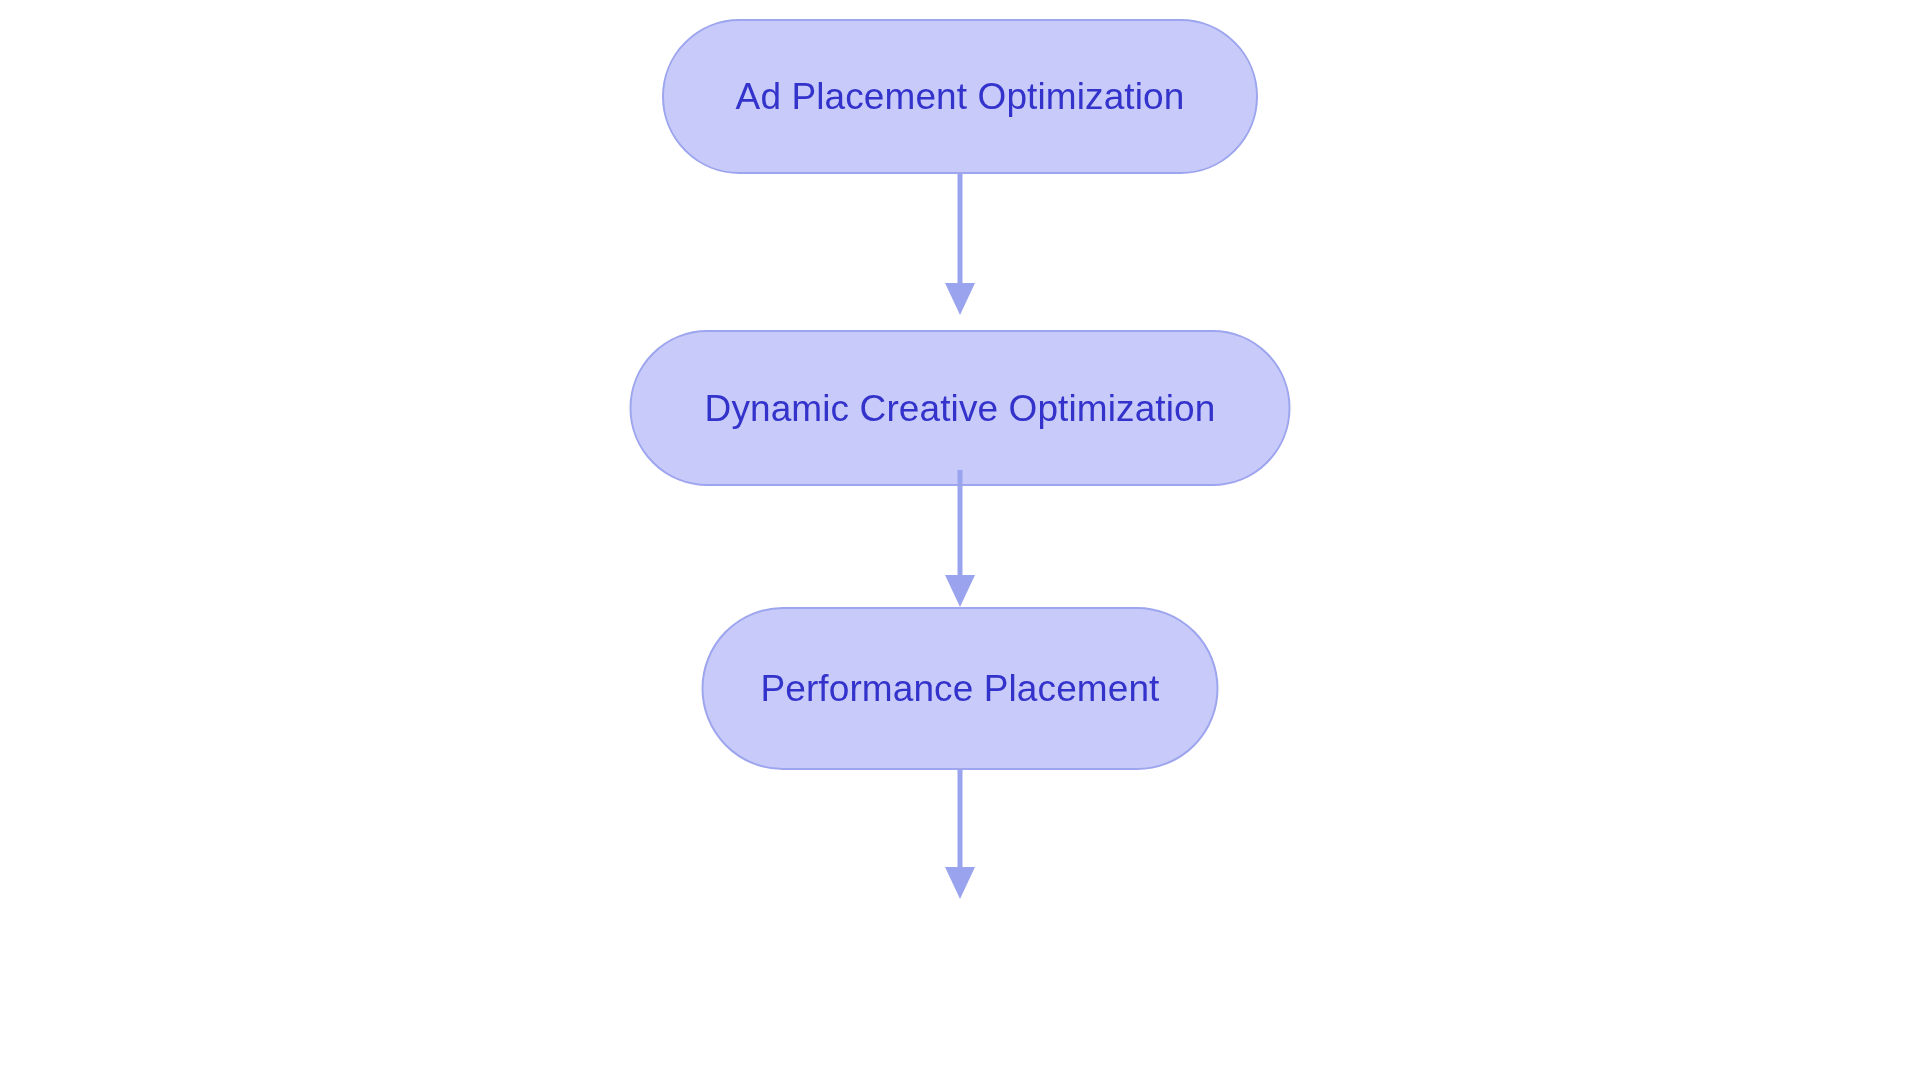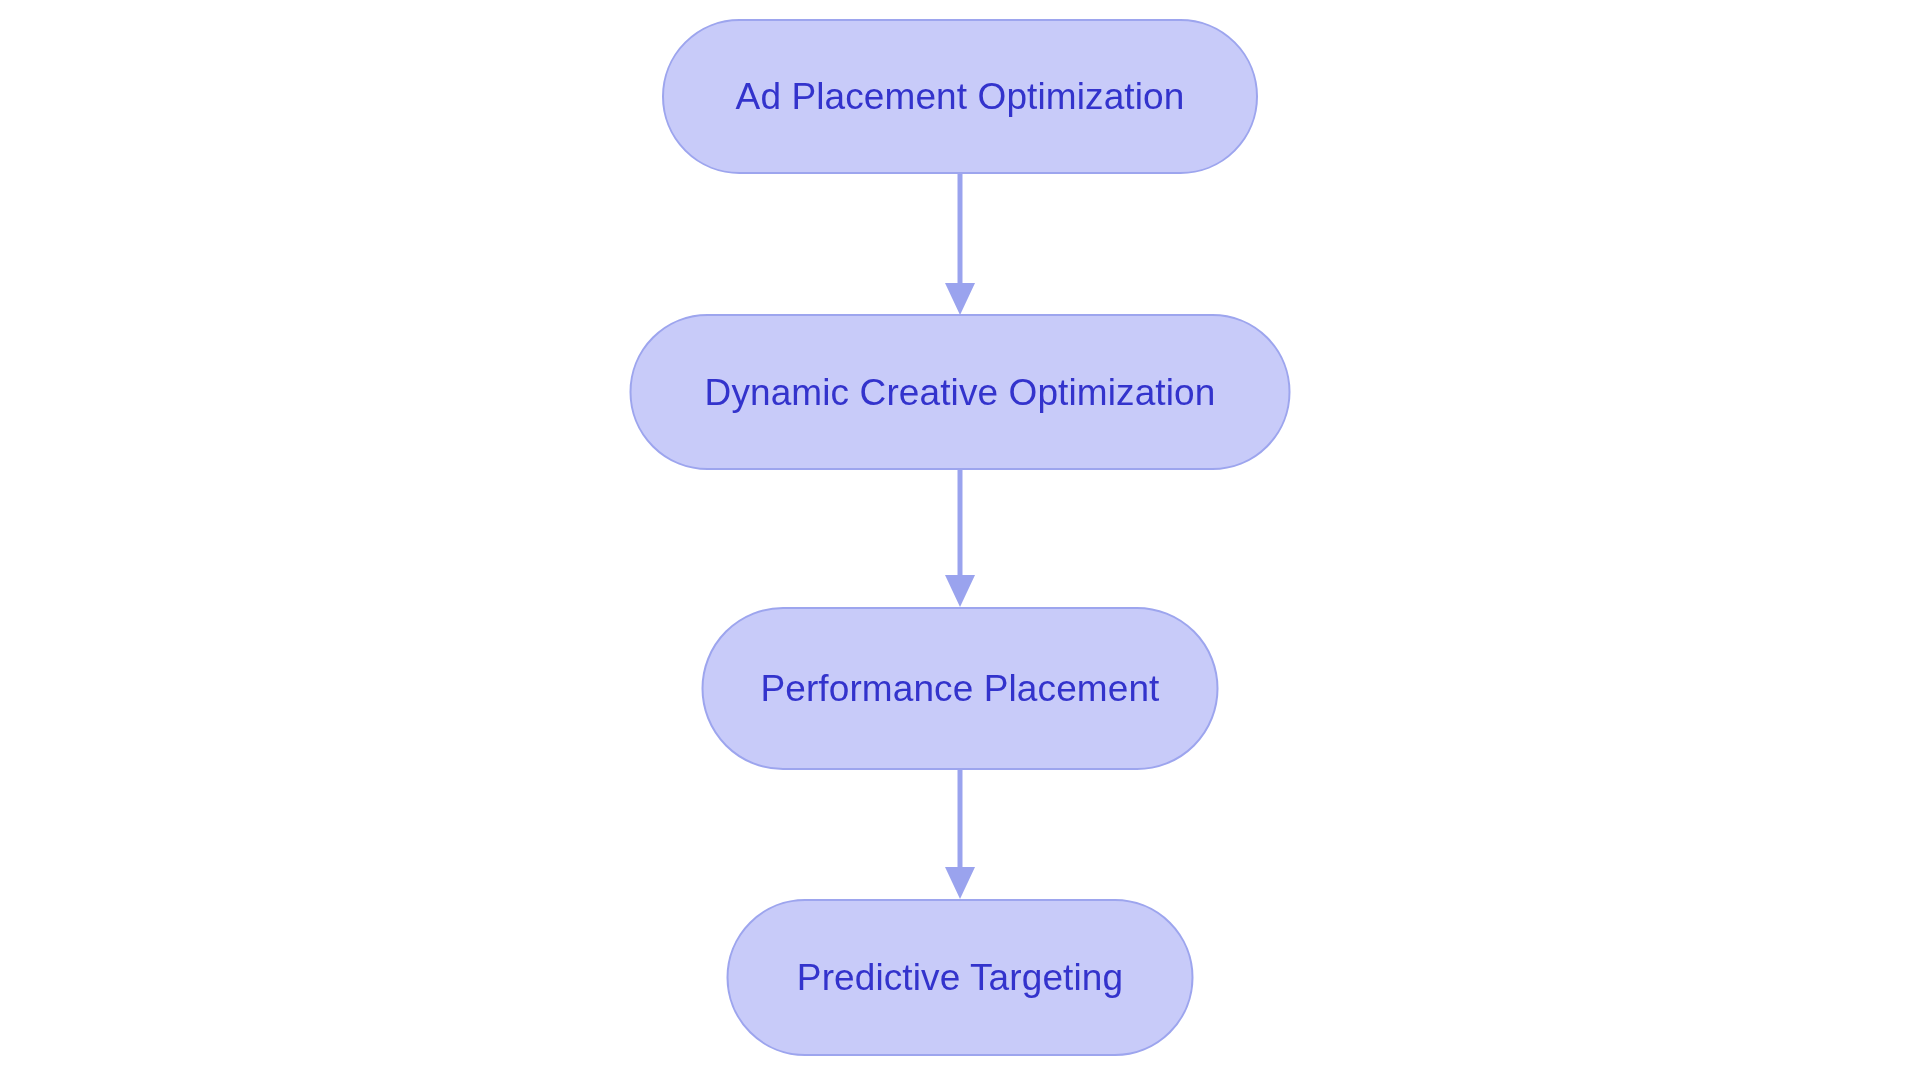--- a/index.html
+++ b/index.html
@@ -42,21 +42,21 @@
     font-weight: 400;
     letter-spacing: 0.1px;
     line-height: 1;
     white-space: nowrap;
     text-align: center;
     user-select: none;
   }
 
   
   #node-0 { width: 596px; height: 155px; top: 19px;  }
-  #node-1 { width: 661px; height: 156px; top: 314px; }
+  #node-1 { width: 661px; height: 156px; top: 330px; }
   #node-2 { width: 517px; height: 163px; top: 607px; }
   #node-3 { width: 467px; height: 157px; top: 899px; }
 
   
   .connector {
     position: absolute;
     left: 50%;
     transform: translateX(-50%);
     width: 40px;
     overflow: visible;
@@ -99,17 +99,14 @@
     <span class="node-label">Performance Placement</span>
   </div>
 
   <div class="connector" id="edge-2">
     <svg width="40" height="129" viewBox="0 0 40 129" xmlns="http://www.w3.org/2000/svg">
       <line x1="20" y1="0" x2="20" y2="98" stroke="#9aa3ee" stroke-width="5"></line>
       <polygon points="5,97 35,97 20,129" fill="#9aa3ee"></polygon>
     </svg>
   </div>
 
-  <div class="node" id="node-3">
-    <span class="node-label">Predictive Targeting</span>
-  </div>
 
 </div>
 
 </body></html>

